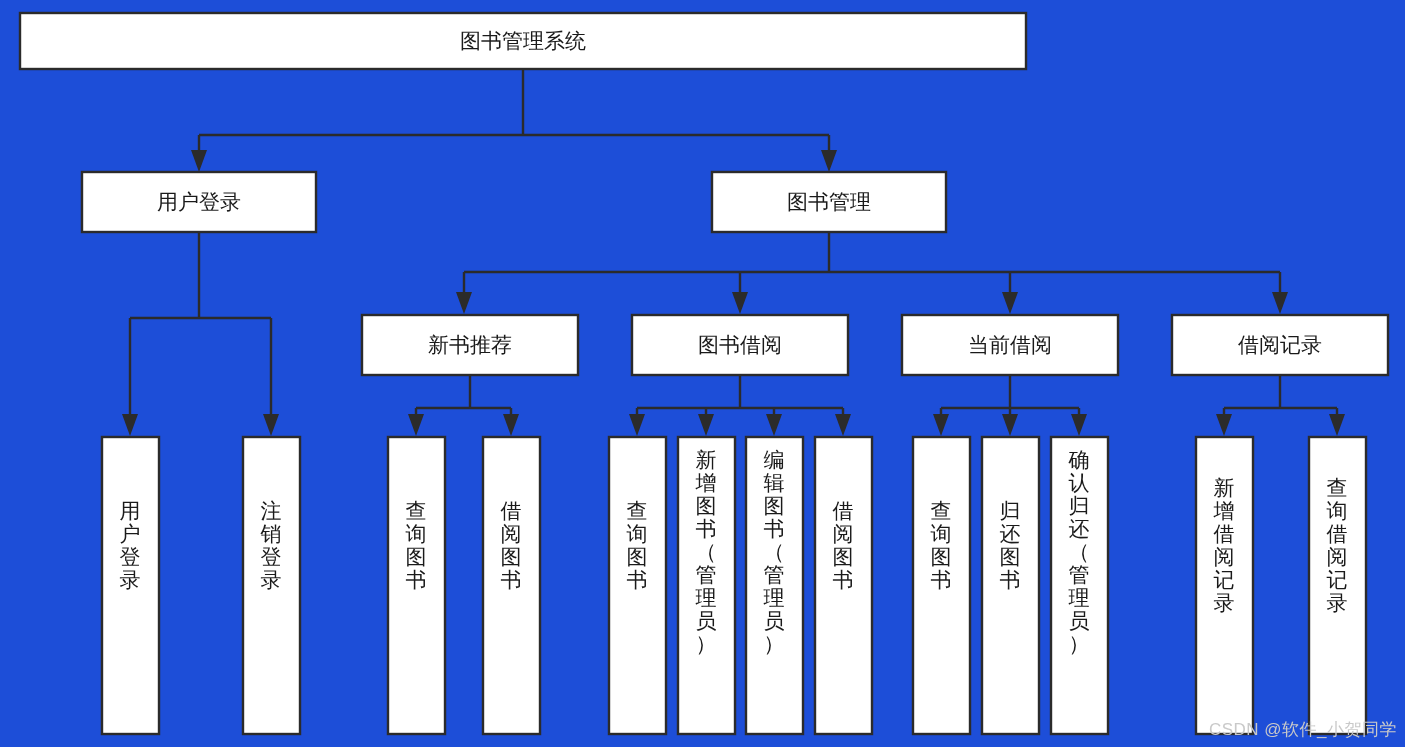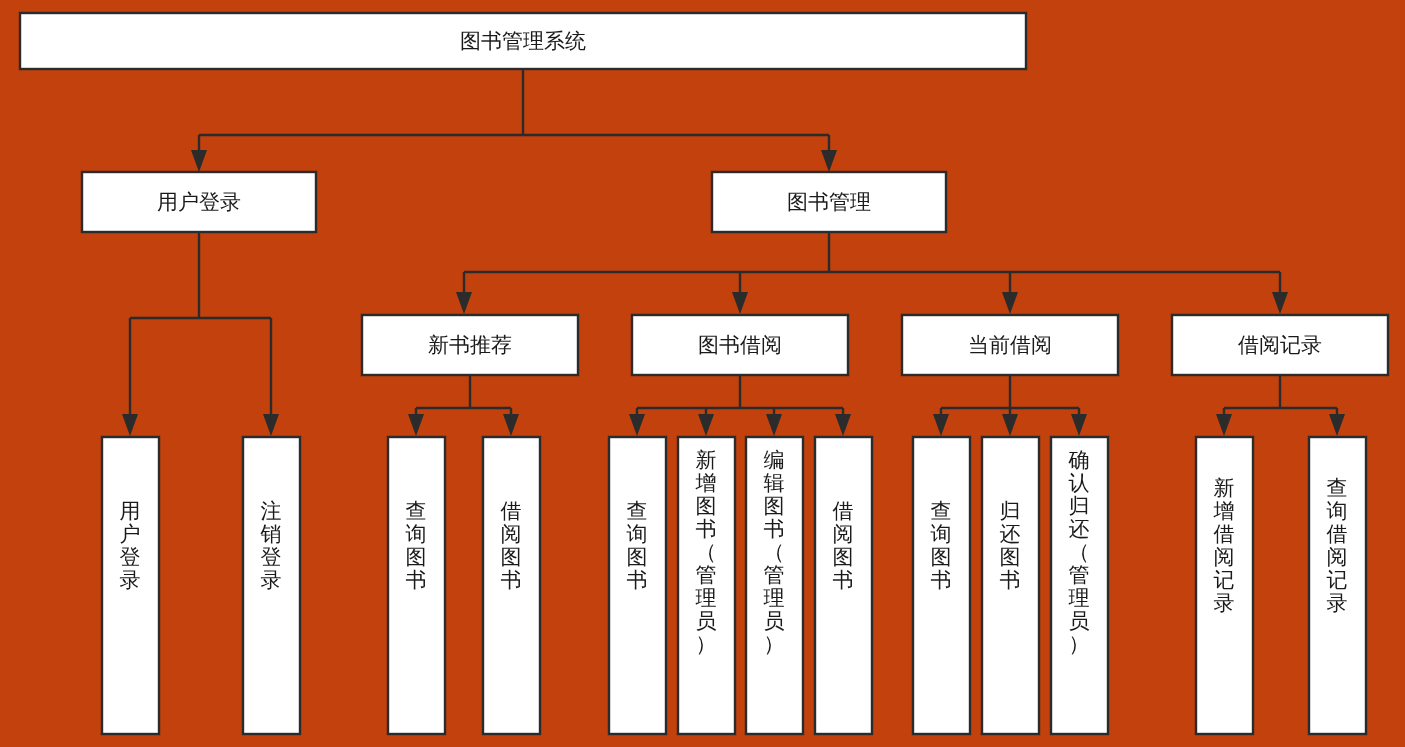--- a/index.html
+++ b/index.html
@@ -8,21 +8,21 @@
     padding: 0;
     background: #ffffff;
   }
   body {
     font-family: "Liberation Sans", "DejaVu Sans", sans-serif;
   }
   #diagram-root {
     position: relative;
     width: 1405px;
     height: 747px;
-    background: #c2410c;
+    background: #1d4ed8;
     overflow: hidden;
   }
   svg.diagram-canvas {
     position: absolute;
     top: 0;
     left: 0;
     width: 1405px;
     height: 747px;
     display: block;
   }
@@ -228,13 +228,14 @@
         <text class="node-label-v" x="1224" y="489"><tspan x="1224" y="489" text-anchor="middle" dominant-baseline="middle">新</tspan><tspan x="1224" y="512" text-anchor="middle" dominant-baseline="middle">增</tspan><tspan x="1224" y="535" text-anchor="middle" dominant-baseline="middle">借</tspan><tspan x="1224" y="558" text-anchor="middle" dominant-baseline="middle">阅</tspan><tspan x="1224" y="581" text-anchor="middle" dominant-baseline="middle">记</tspan><tspan x="1224" y="604" text-anchor="middle" dominant-baseline="middle">录</tspan></text>
       </g>
 
       <g>
         <rect class="node-rect" x="1309" y="437" width="57" height="297"></rect>
         <text class="node-label-v" x="1337" y="489"><tspan x="1337" y="489" text-anchor="middle" dominant-baseline="middle">查</tspan><tspan x="1337" y="512" text-anchor="middle" dominant-baseline="middle">询</tspan><tspan x="1337" y="535" text-anchor="middle" dominant-baseline="middle">借</tspan><tspan x="1337" y="558" text-anchor="middle" dominant-baseline="middle">阅</tspan><tspan x="1337" y="581" text-anchor="middle" dominant-baseline="middle">记</tspan><tspan x="1337" y="604" text-anchor="middle" dominant-baseline="middle">录</tspan></text>
       </g>
     </g>
   </svg>
 
+  <div class="watermark">CSDN @软件_小贺同学</div>
 </div>
 
 </body></html>

